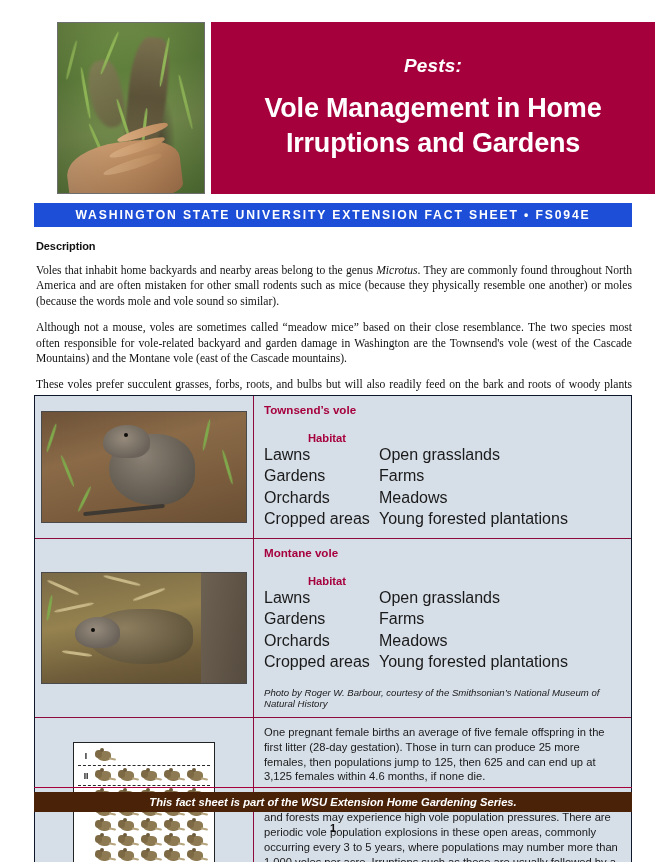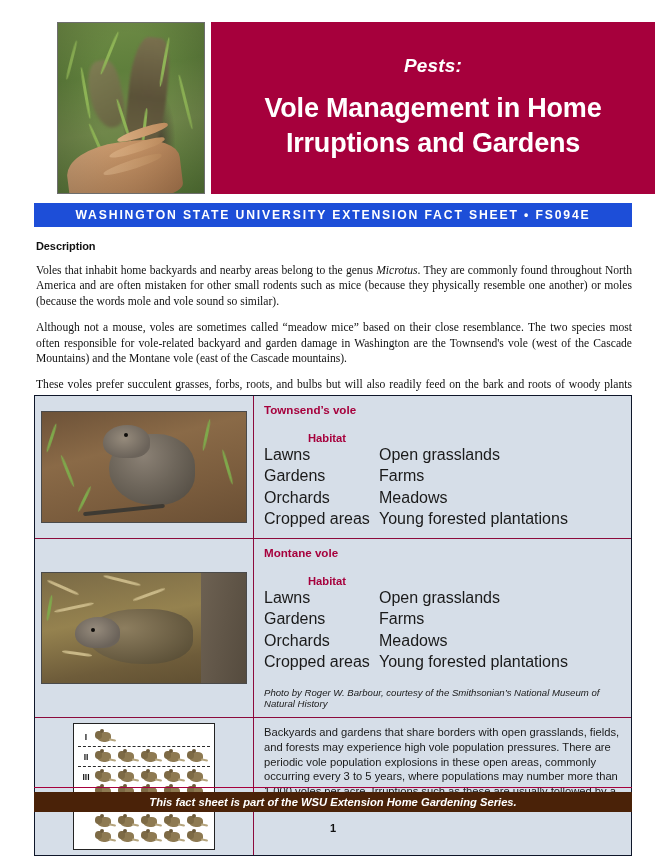--- a/index.html
+++ b/index.html
@@ -700,20 +700,21 @@
                 <span class="mi-body"></span>
                 <span class="mi-head"></span>
                 <span class="mi-ear"></span>
                 <span class="mi-tail"></span>
               </span>
           </div>
         </div>
       </div>
     </div>
     <div class="panel-right">
+      <p class="panel-par">One pregnant female births an average of five female offspring in the first litter (28-day gestation). Those in turn can produce 25 more females, then populations jump to 125, then 625 and can end up at 3,125 females within 4.6 months, if none die.</p>
       <p class="panel-par">Backyards and gardens that share borders with open grasslands, fields, and forests may experience high vole population pressures. There are periodic vole population explosions in these open areas, commonly occurring every 3 to 5 years, where populations may number more than 1,000 voles per acre. Irruptions such as these are usually followed by a population crash.</p>
     </div>
   </div>
 
 </div>
 
 <div class="footer-rule"></div>
 <div class="footer-banner">This fact sheet is part of the WSU Extension Home Gardening Series.</div>
 <div class="page-number">1</div>
 

